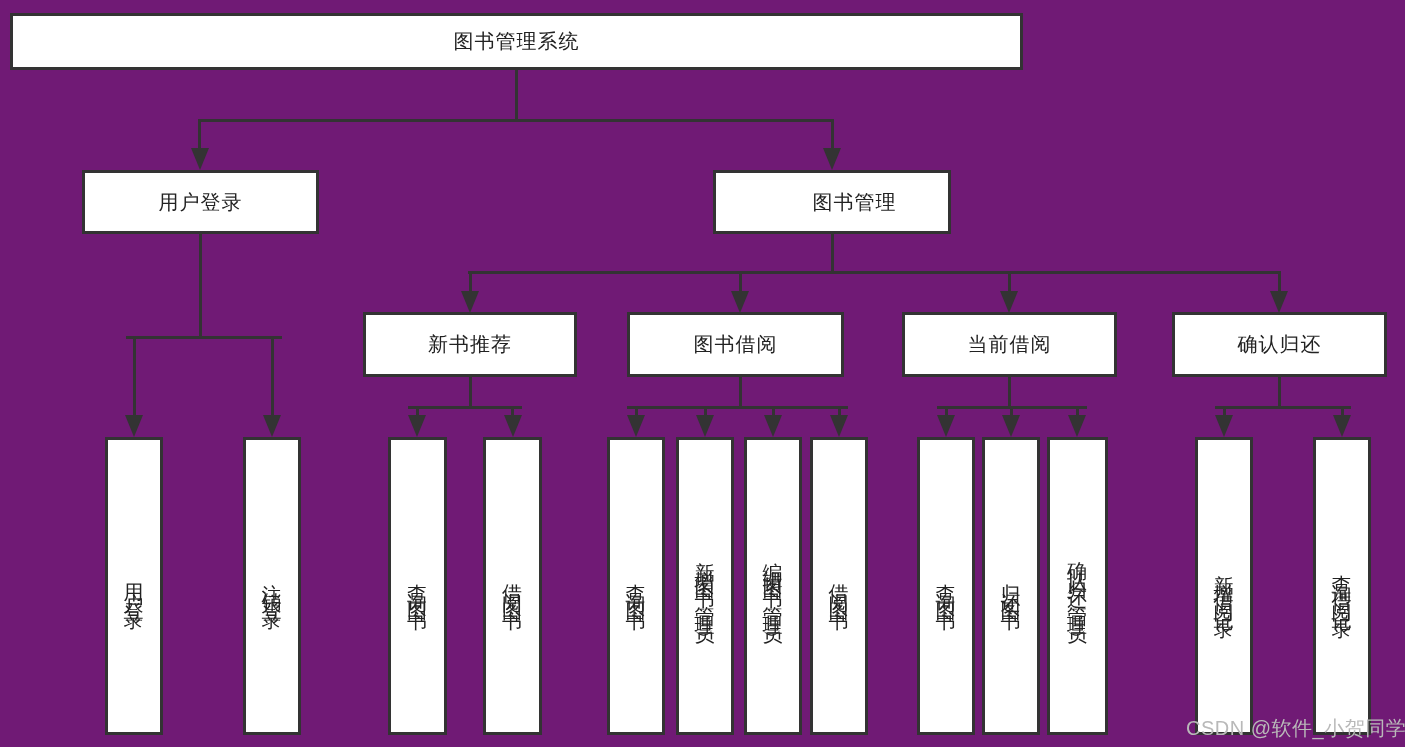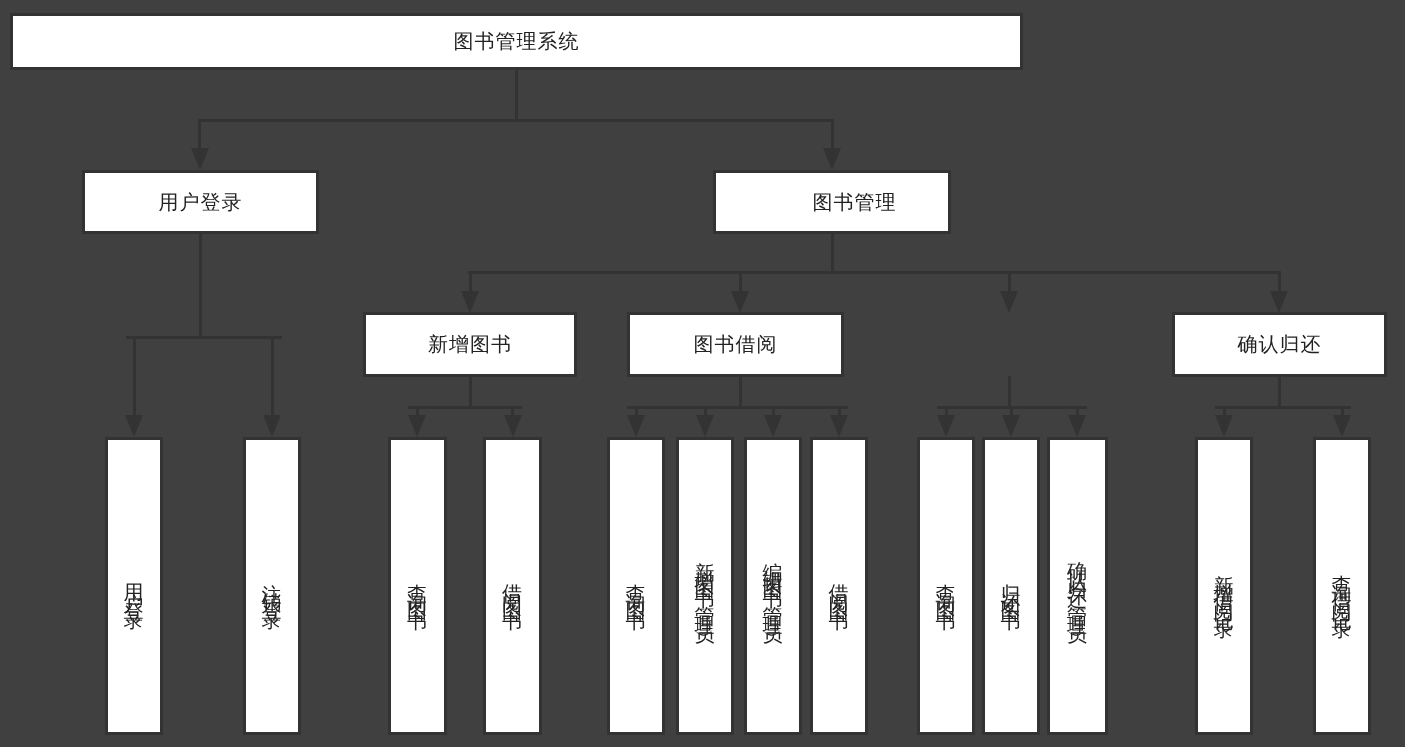--- a/index.html
+++ b/index.html
@@ -1,17 +1,17 @@
 <!DOCTYPE html>
 <html><head>
 <meta charset="utf-8">
 <style>
   html,body{margin:0;padding:0;background:#ffffff;}
   body{font-family:"Liberation Sans","DejaVu Sans",sans-serif;}
-  #canvas{position:relative;width:1405px;height:747px;background:#404040;overflow:hidden;}
+  #canvas{position:relative;width:1405px;height:747px;background:#701a75;overflow:hidden;}
   .box{position:absolute;box-sizing:border-box;background:#ffffff;border:3px solid #333333;
        display:flex;align-items:center;justify-content:center;color:#222222;}
   .hbox{font-size:20px;letter-spacing:1px;white-space:nowrap;}
   .vbox{writing-mode:vertical-rl;text-orientation:mixed;font-size:20px;letter-spacing:9px;line-height:1;}
   .line{position:absolute;background:#333333;}
   .arrow{position:absolute;width:0;height:0;border-left:9px solid transparent;
          border-right:9px solid transparent;border-top:22px solid #333333;}
   .watermark{position:absolute;left:1186px;top:715px;font-size:20px;color:#b9b9b9;
              letter-spacing:0.5px;white-space:nowrap;z-index:10;}
 </style>
@@ -50,24 +50,27 @@
   <div class="line" style="left:469px;top:273px;width:3px;height:20px;"></div>
   <div class="arrow" style="left:461px;top:291px;"></div>
   <div class="line" style="left:739px;top:273px;width:3px;height:20px;"></div>
   <div class="arrow" style="left:731px;top:291px;"></div>
   <div class="line" style="left:1008px;top:273px;width:3px;height:20px;"></div>
   <div class="arrow" style="left:1000px;top:291px;"></div>
   <div class="line" style="left:1278px;top:273px;width:3px;height:20px;"></div>
   <div class="arrow" style="left:1270px;top:291px;"></div>
 
   <div class="box hbox" style="left:363px;top:312px;width:214px;height:65px;">
-    <span>新增图书</span>
+    <span>新书推荐</span>
   </div>
   <div class="box hbox" style="left:627px;top:312px;width:217px;height:65px;">
     <span>图书借阅</span>
+  </div>
+  <div class="box hbox" style="left:902px;top:312px;width:215px;height:65px;">
+    <span>当前借阅</span>
   </div>
   <div class="box hbox" style="left:1172px;top:312px;width:215px;height:65px;">
     <span>确认归还</span>
   </div>
 
   <div class="line" style="left:469px;top:376px;width:3px;height:32px;"></div>
   <div class="line" style="left:408px;top:406px;width:114px;height:3px;"></div>
   <div class="line" style="left:416px;top:408px;width:3px;height:10px;"></div>
   <div class="arrow" style="left:408px;top:415px;"></div>
   <div class="line" style="left:511px;top:408px;width:3px;height:10px;"></div>
@@ -137,14 +140,15 @@
     <span>确认归还（管理员）</span>
   </div>
 
   <div class="box vbox" style="left:1195px;top:437px;width:58px;height:298px;">
     <span>新增借阅记录</span>
   </div>
   <div class="box vbox" style="left:1313px;top:437px;width:58px;height:298px;">
     <span>查询借阅记录</span>
   </div>
 
+  <div class="watermark">CSDN @软件_小贺同学</div>
 
 </div>
 
 </body></html>

